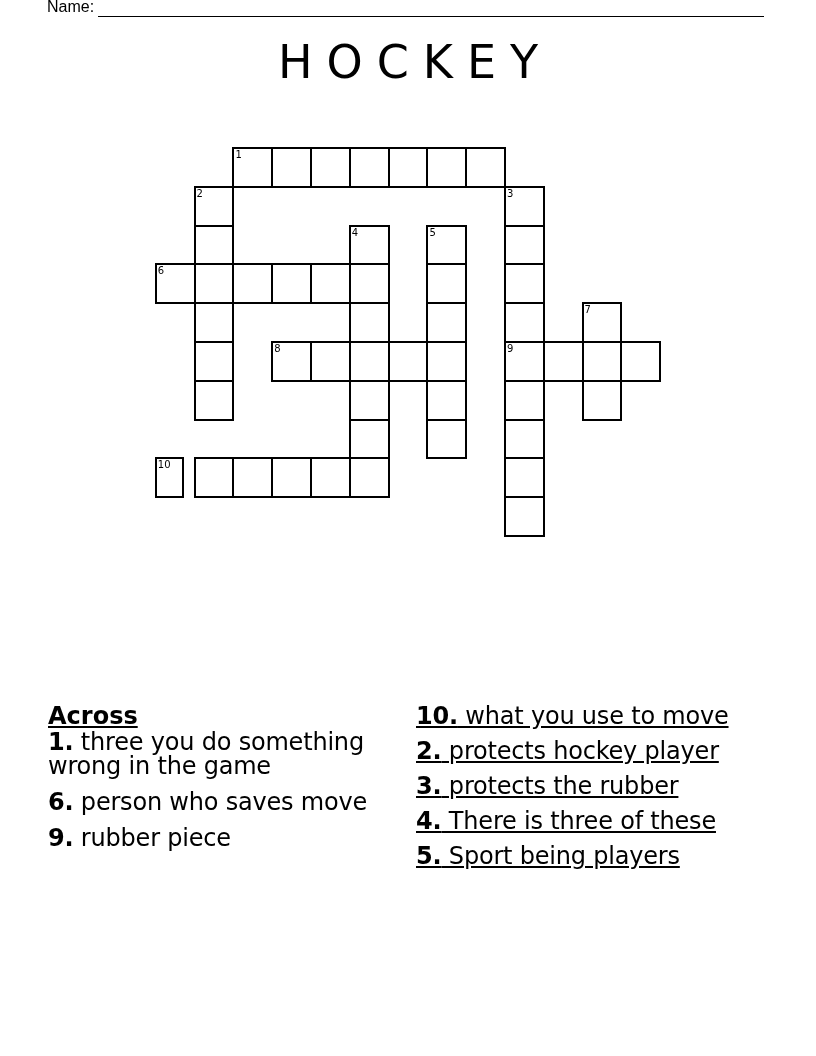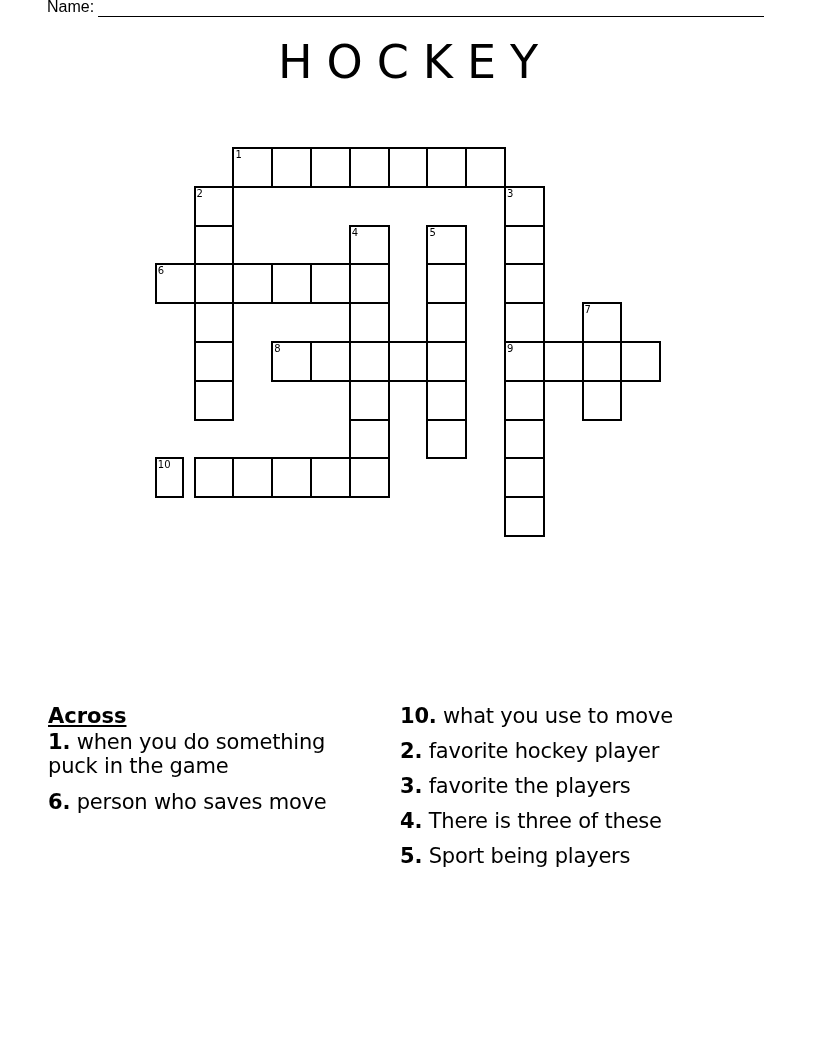--- a/index.html
+++ b/index.html
@@ -64,25 +64,25 @@
       position: absolute;
       left: 1px;
       top: 0px;
       font-family: "DejaVu Sans", sans-serif;
       font-size: 10px;
       line-height: 11px;
     }
     .clues {
       position: absolute;
       font-family: "DejaVu Sans", sans-serif;
-      font-size: 21px;
+      font-size: 24px;
       line-height: 24px;
     }
     .clues.left { left: 48px; top: 704px; width: 330px; }
-    .clues.right { left: 400px; top: 704px; width: 340px; }
+    .clues.right { left: 416px; top: 704px; width: 340px; text-decoration: underline; }
     .clue-heading {
       font-weight: bold;
       text-decoration: underline;
       margin: 0 0 2px 0;
     }
     .clue {
       margin: 0 0 12px 0;
       letter-spacing: -0.2px;
     }
     .clues.right .clue { margin-bottom: 11px; }
@@ -168,23 +168,24 @@
     <div class="cell" style="left: 76.6px; top: 309.4px; width: 40.8px; height: 40.8px;"></div>
     <div class="cell" style="left: 115.4px; top: 309.4px; width: 40.8px; height: 40.8px;"></div>
     <div class="cell" style="left: 154.2px; top: 309.4px; width: 40.8px; height: 40.8px;"></div>
     <div class="cell" style="left: 193px; top: 309.4px; width: 40.8px; height: 40.8px;"></div>
     <div class="cell" style="left: 348.2px; top: 309.4px; width: 40.8px; height: 40.8px;"></div>
     <div class="cell" style="left: 348.2px; top: 348.2px; width: 40.8px; height: 40.8px;"></div>
   </div>
 
 <div class="clues left">
   <div class="clue-heading">Across</div>
-  <div class="clue"><span class="cnum">1.</span><span> when you do something puck in the game</span></div>
+  <div class="clue"><span class="cnum">1.</span><span> three you do something wrong in the game</span></div>
   <div class="clue"><span class="cnum">6.</span><span> person who saves move</span></div>
+  <div class="clue"><span class="cnum">9.</span><span> rubber piece</span></div>
 </div>
 
 <div class="clues right">
   <div class="clue"><span class="cnum">10.</span><span> what you use to move</span></div>
-  <div class="clue"><span class="cnum">2.</span><span> favorite hockey player</span></div>
-  <div class="clue"><span class="cnum">3.</span><span> favorite the players</span></div>
+  <div class="clue"><span class="cnum">2.</span><span> protects hockey player</span></div>
+  <div class="clue"><span class="cnum">3.</span><span> protects the rubber</span></div>
   <div class="clue"><span class="cnum">4.</span><span> There is three of these</span></div>
   <div class="clue"><span class="cnum">5.</span><span> Sport being players</span></div>
 </div>
 
 </body></html>

